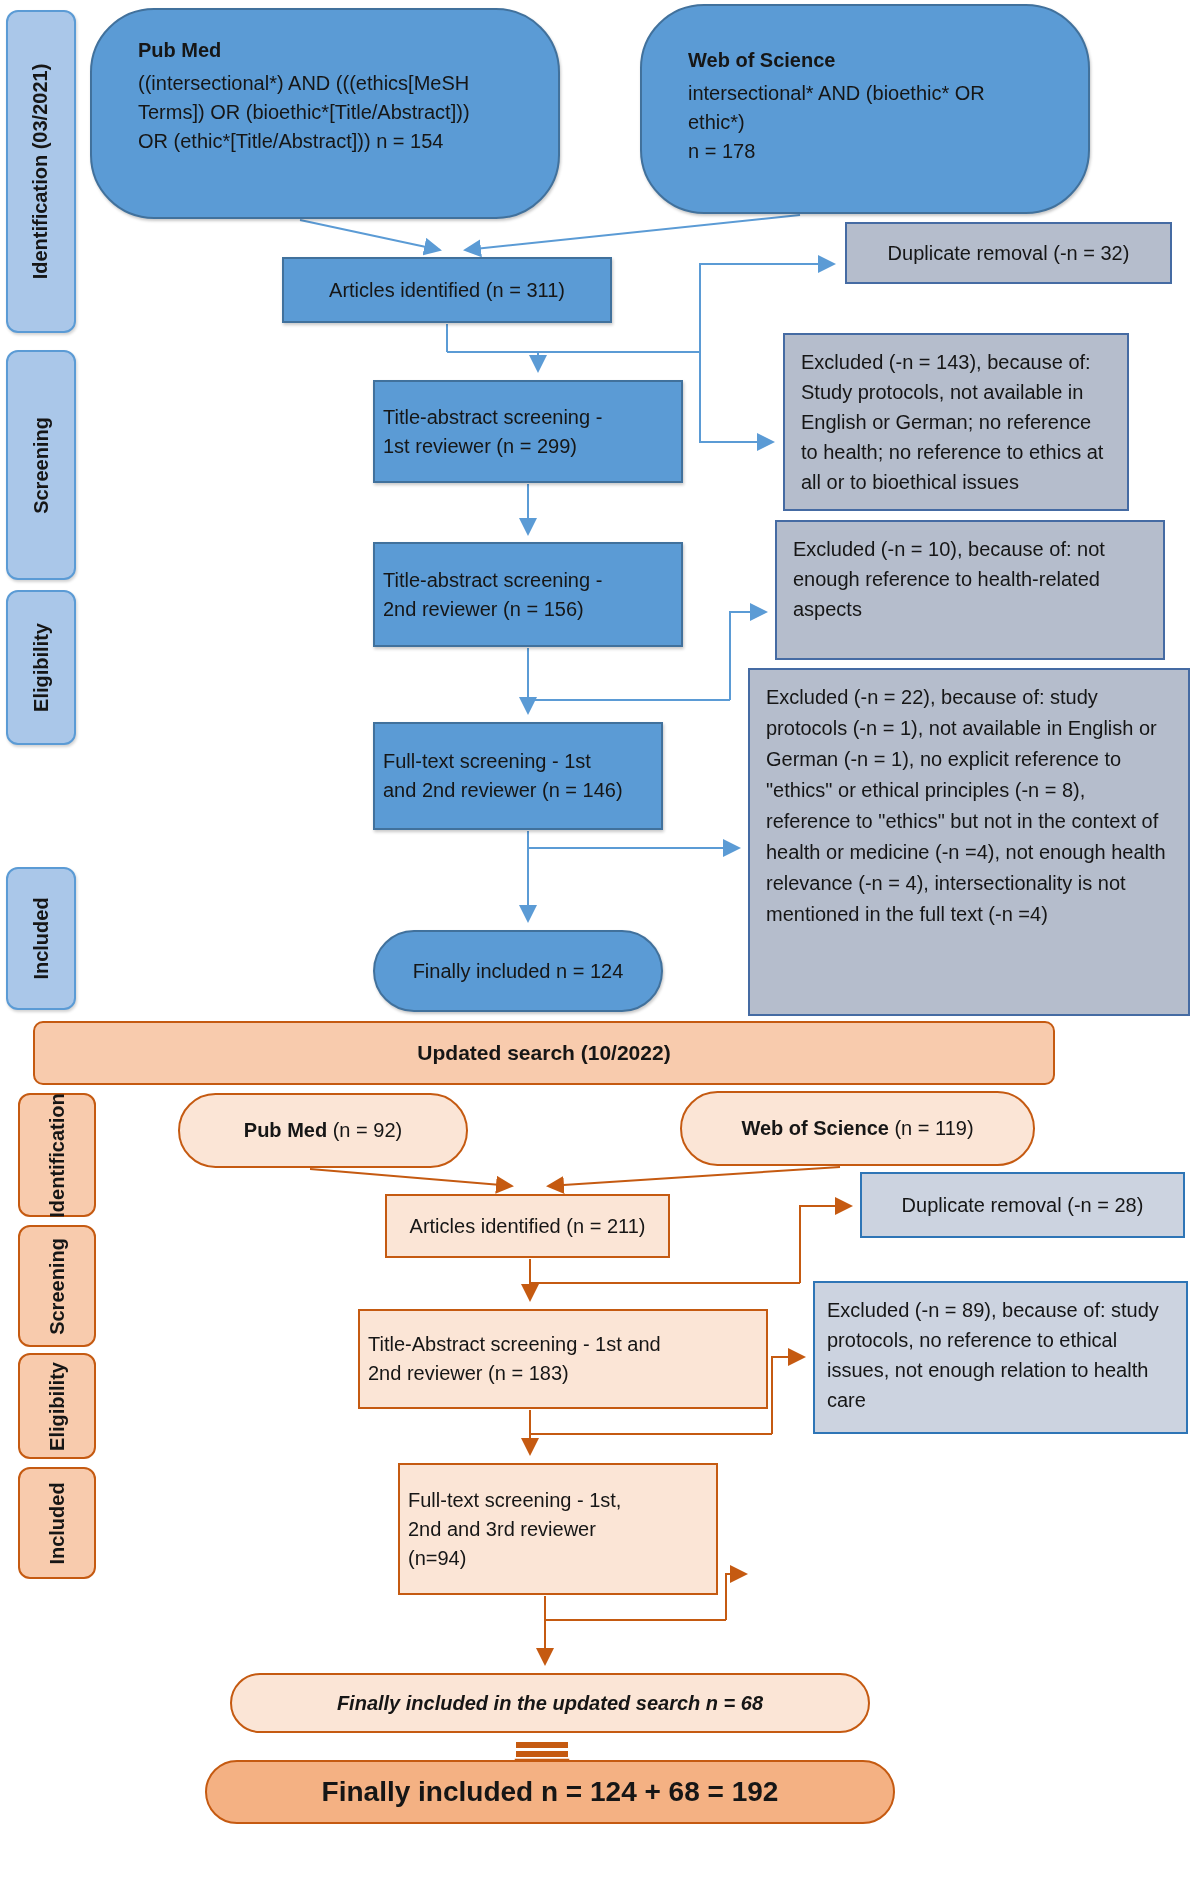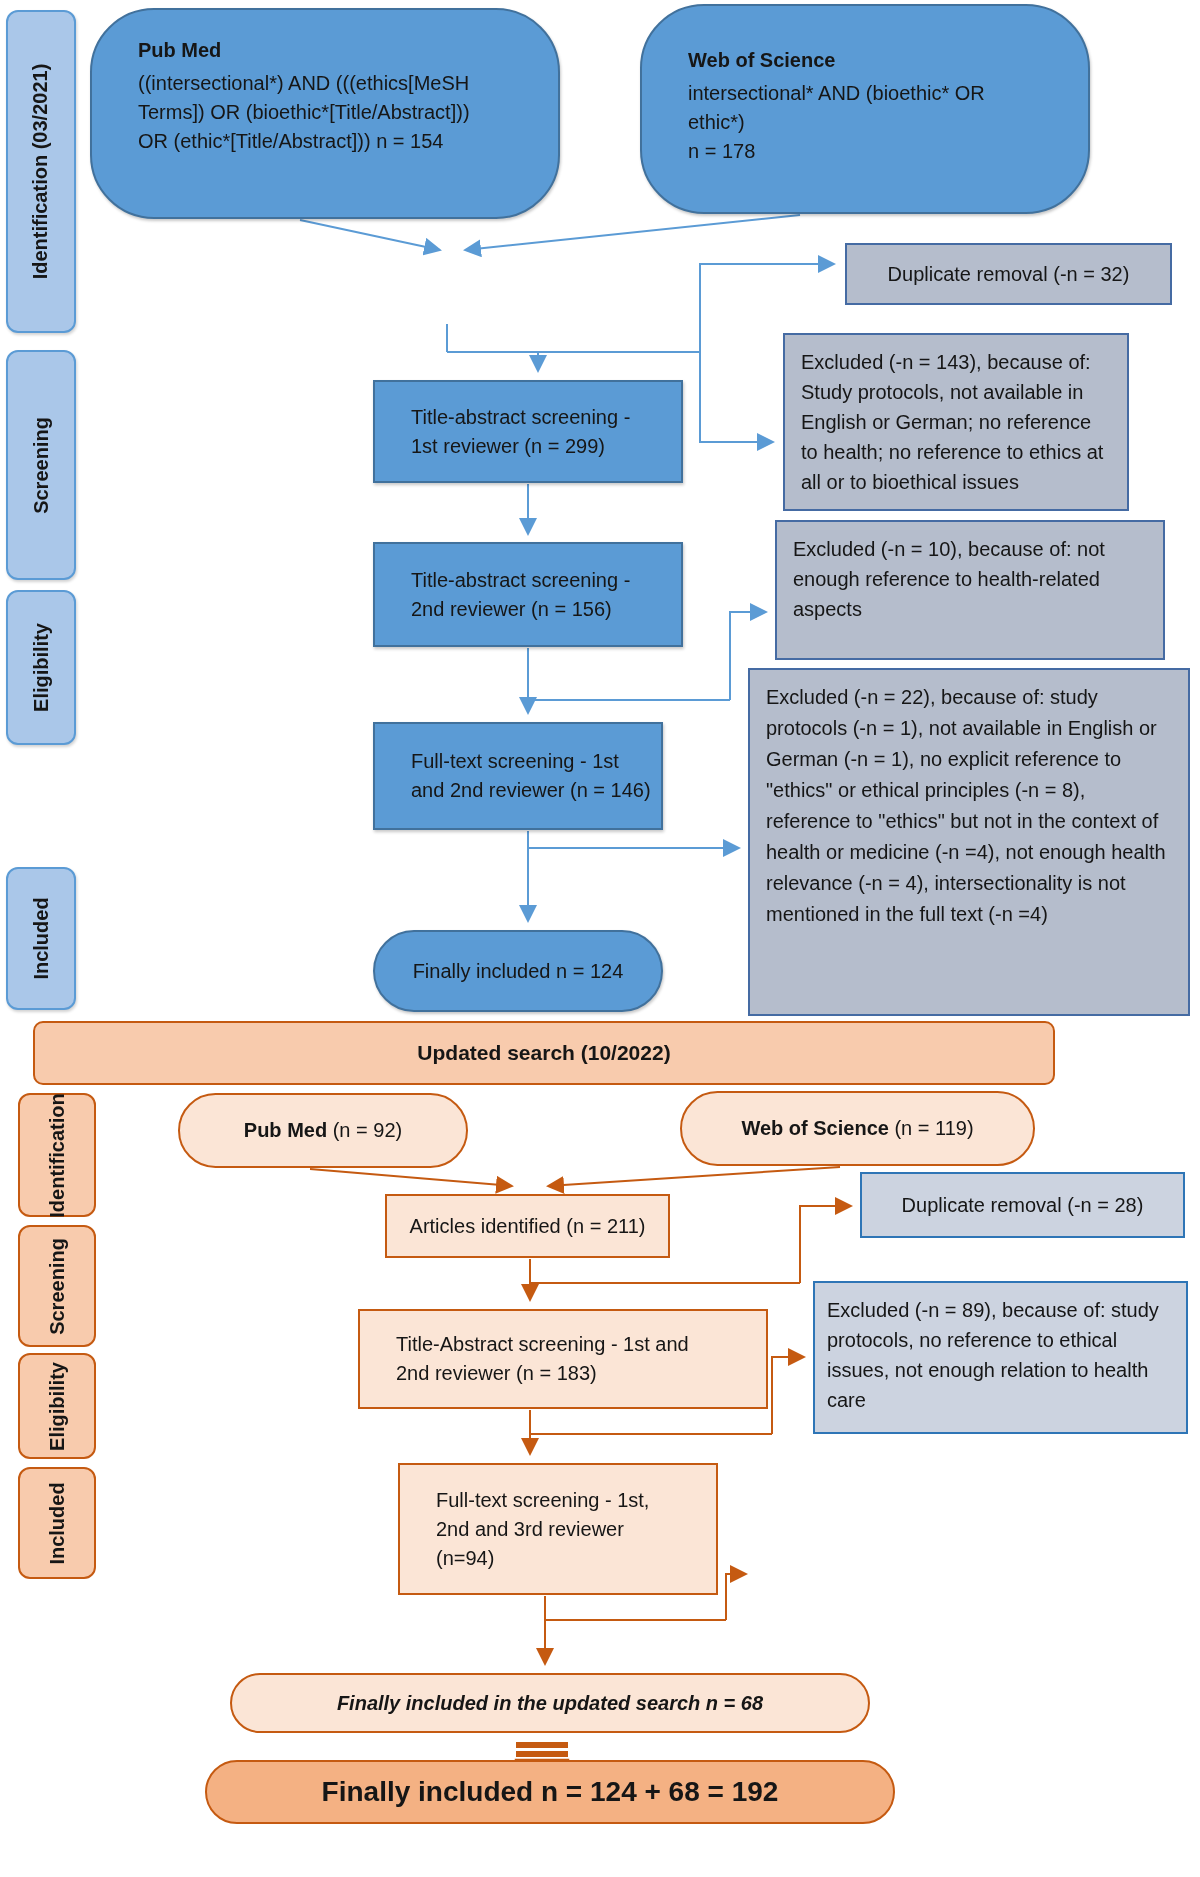--- a/index.html
+++ b/index.html
@@ -1,21 +1,21 @@
 <!DOCTYPE html>
 <html style="--blue: #5b9bd5; --blueBorder: #41719c; --sideBlue: #aac7e9; --gray: #b5bdcc; --grayBorder: #456ba3; --lgray: #ccd3e0; --lgrayBorder: #2e75b6; --peach: #fbe5d6; --peachStrong: #f8cbad; --orangeMid: #f4b183; --orange: #c55a11;"><head>
 <meta charset="utf-8">
 <style>
   html,body{margin:0;padding:0;background:#fff;}
   .stage{position:relative;width:1200px;height:1877px;background:#fff;
          font-family:"Liberation Sans",sans-serif;color:#161616;overflow:hidden;}
   .node{position:absolute;box-sizing:border-box;font-size:20px;line-height:1.45;}
   .pre{white-space:pre-line;}
   .center{display:flex;align-items:center;justify-content:center;text-align:center;}
-  .midleft{display:flex;align-items:center;padding-left:36px;padding-right:10px;}
+  .midleft{display:flex;align-items:center;padding-left:8px;padding-right:10px;}
   .blue{background:var(--blue);border:2px solid var(--blueBorder);box-shadow:1px 2px 3px rgba(0,0,0,.22);}
   .bubble{border-radius:64px;}
   .bub-inner{padding:26px 18px 0 46px;}
   .bub-title{font-weight:700;margin-bottom:4px;}
   .gray{background:var(--gray);border:2px solid var(--grayBorder);padding:12px 16px;}
   .lgray{background:var(--lgray);border:2px solid var(--lgrayBorder);padding:12px 16px;}
   .gray.center,.lgray.center{padding:4px 8px;}
   .peachbox{background:var(--peach);border:2.5px solid var(--orange);}
   .stadium{border-radius:999px;}
   .sideb{background:var(--sideBlue);border:2px solid var(--blue);border-radius:12px;box-shadow:1px 2px 3px rgba(0,0,0,.18);}
@@ -105,22 +105,23 @@
 
   <div class="node blue bubble" style="left:640px;top:4px;width:450px;height:210px;">
     <div class="bub-inner" style="padding-top:40px;">
       <div class="bub-title">Web of Science</div>
       <div class="pre">intersectional* AND (bioethic* OR
 ethic*)
 n = 178</div>
     </div>
   </div>
 
+  <div class="node blue center" style="left:282px;top:257px;width:330px;height:66px;">Articles identified (n = 311)</div>
 
-  <div class="node gray center" style="left:845px;top:243px;width:327px;height:62px;">Duplicate removal (-n = 32)</div>
+  <div class="node gray center" style="left:845px;top:222px;width:327px;height:62px;">Duplicate removal (-n = 32)</div>
 
   <div class="node blue midleft pre" style="left:373px;top:380px;width:310px;height:103px;">Title-abstract screening -
 1st reviewer  (n = 299)</div>
 
   <div class="node gray" style="left:783px;top:333px;width:346px;height:178px;line-height:1.5;">Excluded (-n = 143), because of: Study protocols, not available in English or German; no reference to health; no reference to ethics at all or to bioethical issues</div>
 
   <div class="node blue midleft pre" style="left:373px;top:542px;width:310px;height:105px;">Title-abstract screening -
 2nd reviewer (n = 156)</div>
 
   <div class="node gray" style="left:775px;top:520px;width:390px;height:140px;line-height:1.5;">Excluded (-n = 10), because of: not enough reference to health-related aspects</div>

